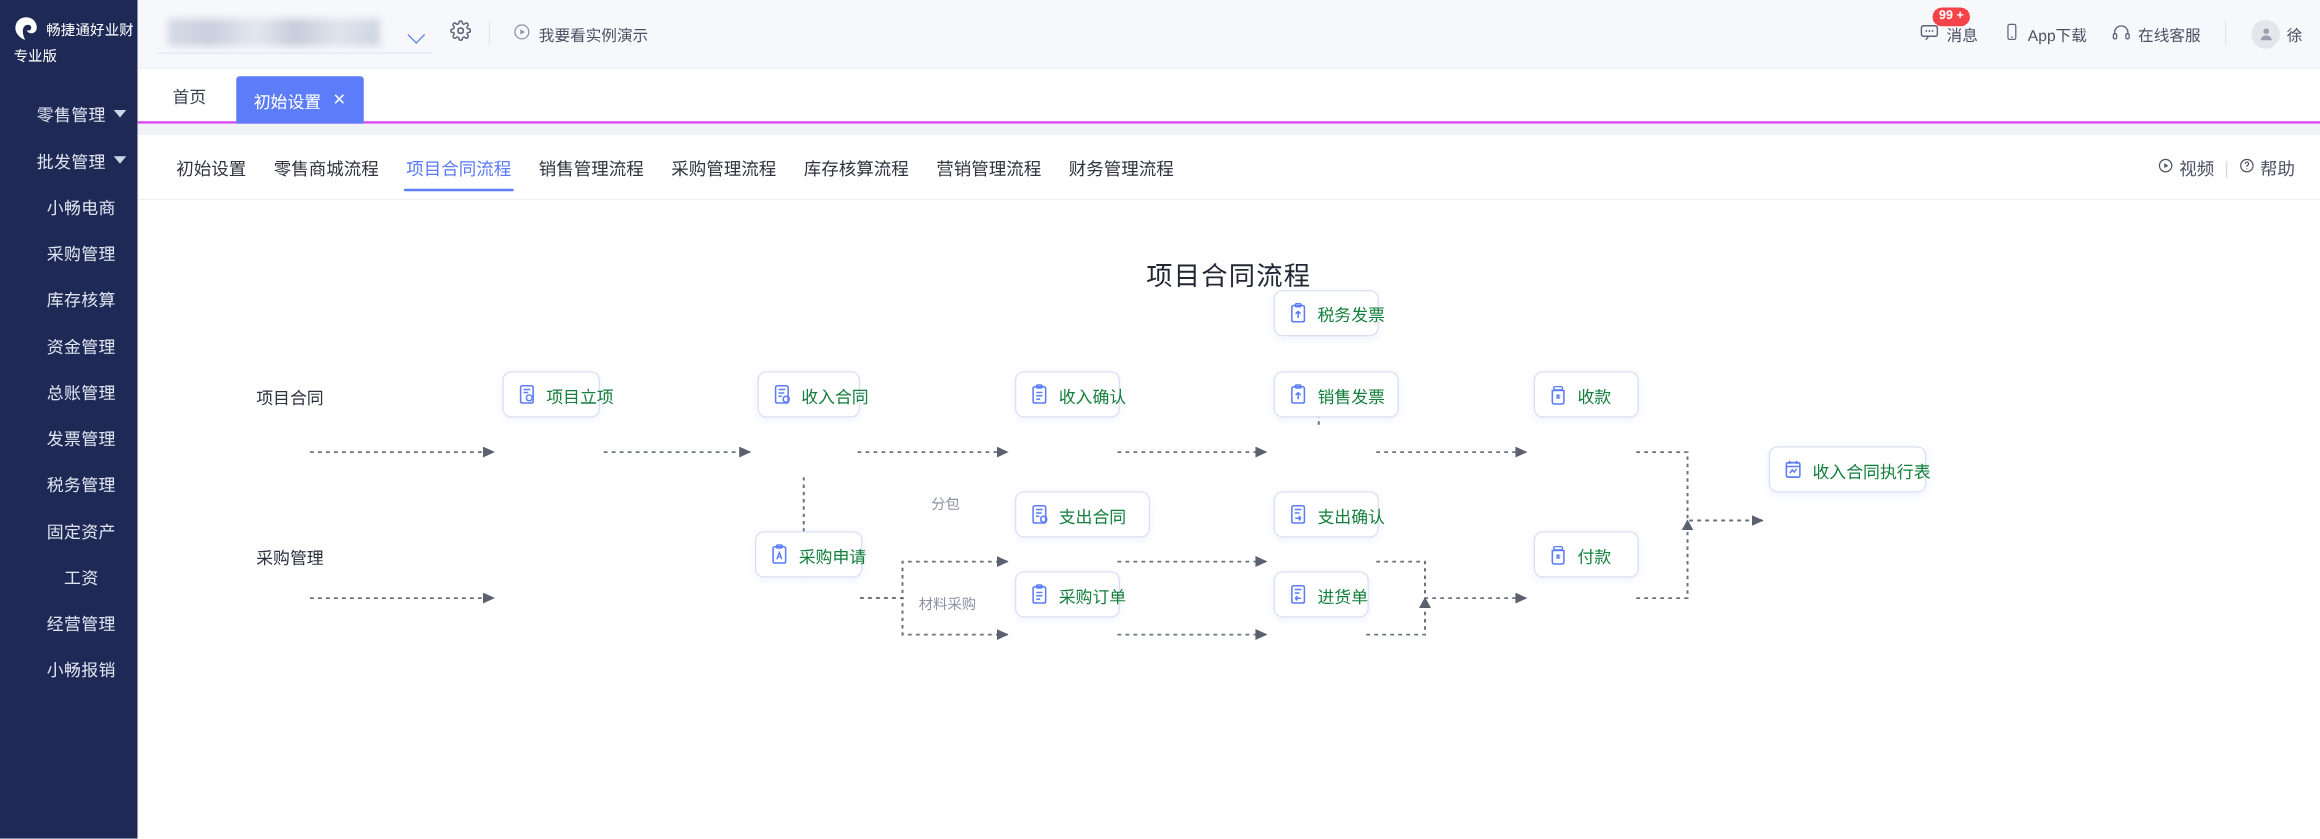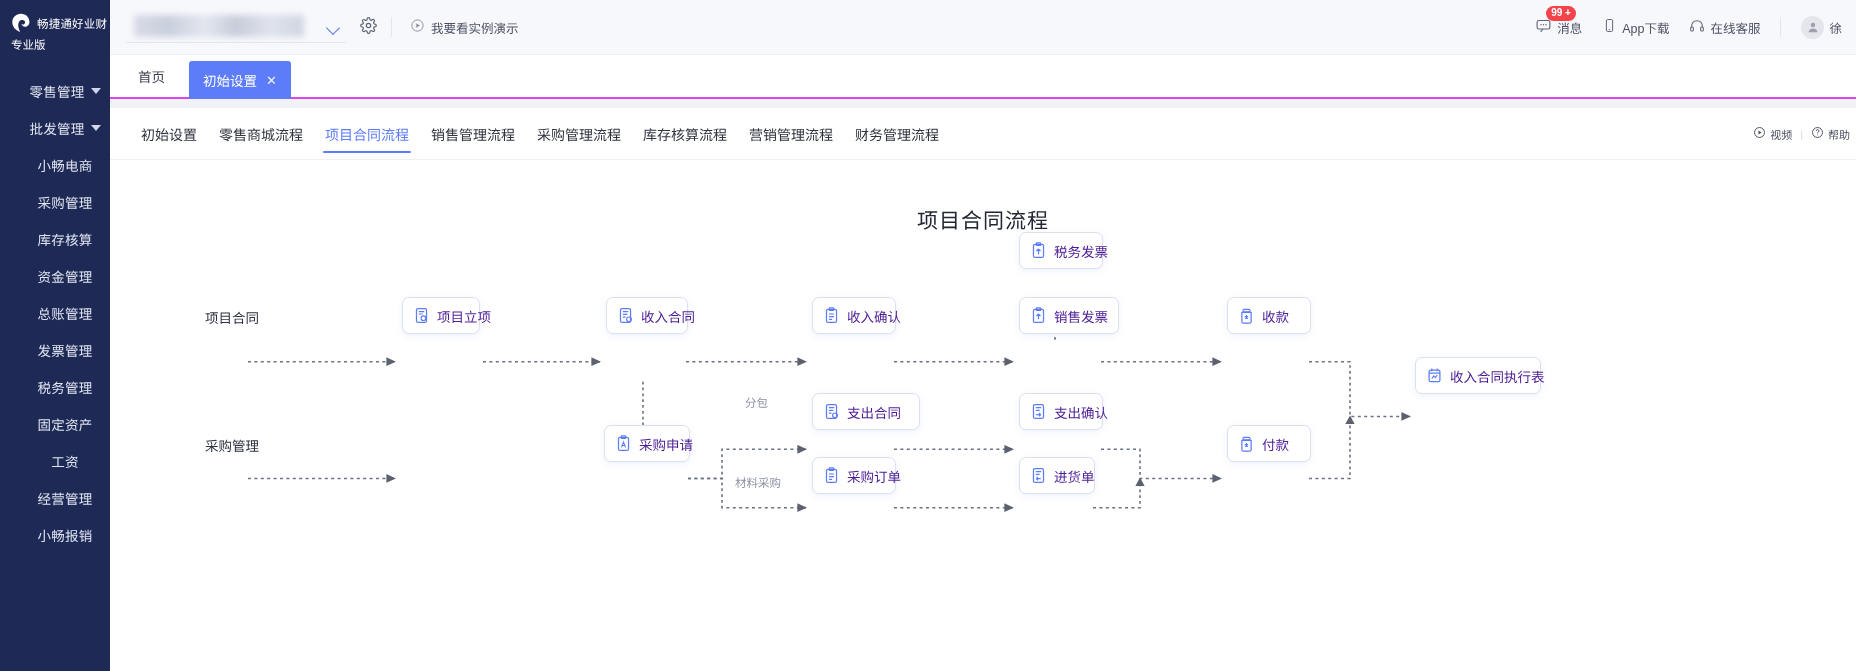--- a/index.html
+++ b/index.html
@@ -113,40 +113,40 @@
   .stab {
     font-size: 14px; color:#30343f; padding: 0 11px; height:100%;
     display:flex; align-items:center; cursor:pointer; position:relative; white-space:nowrap;
   }
   .stab.active { color:#5c7cfa; }
   .stab.active::after {
     content:""; position:absolute; left: 9px; right: 9px; bottom: 6px; height: 2.5px;
     background:#5c7cfa; border-radius: 2px;
   }
   .subtabs-right {
-    margin-left:auto; display:flex; align-items:center; gap:8px; padding-right: 6px;
-    font-size:11px; color:#4c5162;
+    margin-left:auto; display:flex; align-items:center; gap:8px; padding-right: 20px;
+    font-size:14px; color:#4c5162;
   }
   .srlink { display:flex; align-items:center; gap:4px; cursor:pointer; }
   .sr-sep { color:#d8dbe3; }
 
   
   .canvas { position:relative; flex:1 1 auto; min-height:0; }
   .flow-title {
     position:absolute; left:0; right:0; top: 44px; text-align:center;
     font-size: 21px; color:#222733; letter-spacing:1px;
   }
   .swimlabel {
     position:absolute; font-size: 13.5px; color:#2d3240; white-space:nowrap;
   }
   .node {
     position:absolute; height: 37px; background:#fff; border: 1px solid #dcdff0;
     border-radius: 7px; display:flex; align-items:center; gap: 7px;
     padding: 0 13px 0 10px; box-shadow: 0 2px 7px rgba(92,124,250,.10);
-    font-size: 13.5px; color:#4c1d95; white-space:nowrap; cursor:pointer;
+    font-size: 13.5px; color:#15803d; white-space:nowrap; cursor:pointer;
   }
   .node .ic { width:17px; height:17px; flex:0 0 17px; display:block; }
   .edge-label {
     position:absolute; font-size: 11.5px; color:#8d93a3; white-space:nowrap;
   }
   svg.wires { position:absolute; left:0; top:0; width:100%; height:100%; pointer-events:none; }
 </style>
 </head>
 <body>
 

